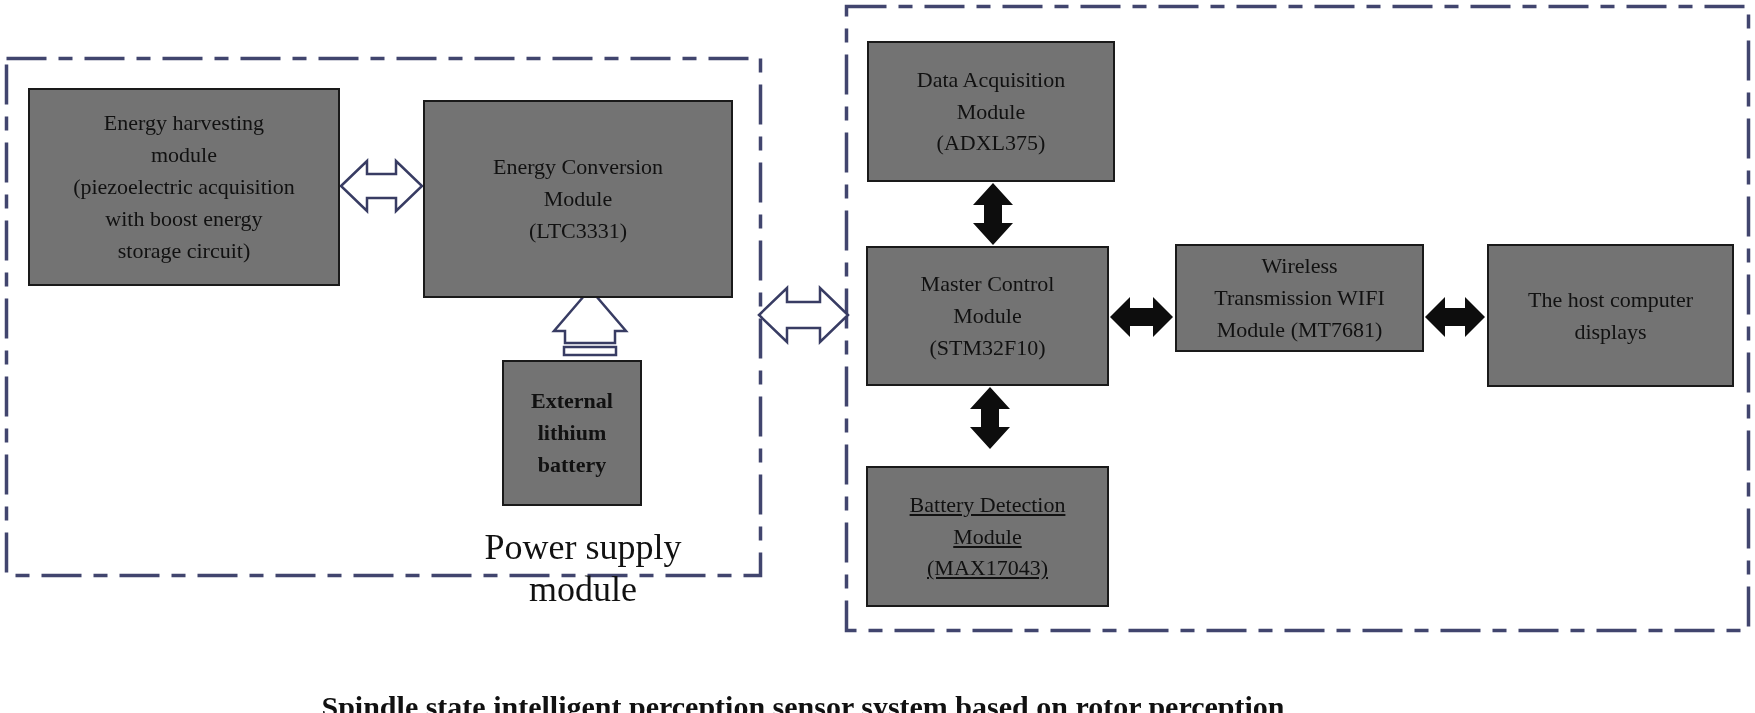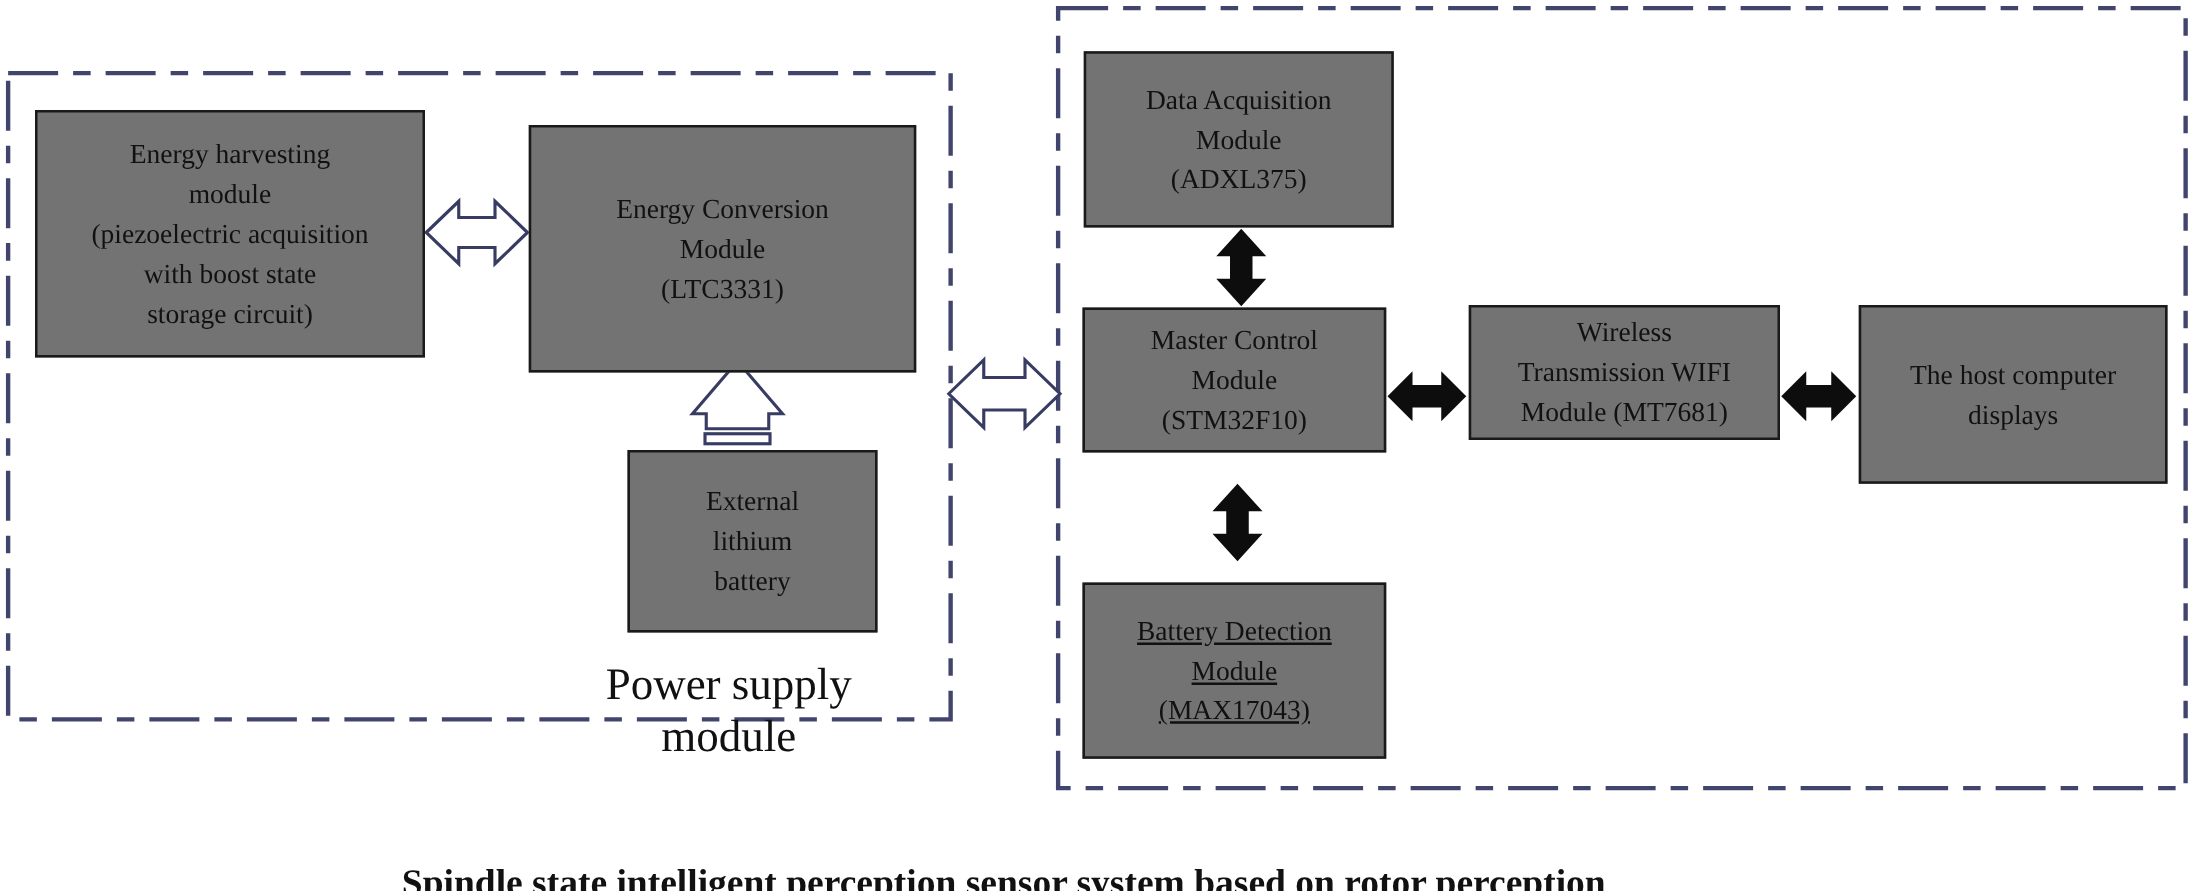--- a/index.html
+++ b/index.html
@@ -64,45 +64,45 @@
 
     <polygon points="1110,317 1130,297 1130,308 1153,308 1153,297 1173,317 1153,337 1153,326 1130,326 1130,337" fill="#0d0d0d"></polygon>
 
     <polygon points="1425,317 1445,297 1445,308 1465,308 1465,297 1485,317 1465,337 1465,326 1445,326 1445,337" fill="#0d0d0d"></polygon>
   </svg>
 
   <div class="box" style="left:28px;top:88px;width:312px;height:198px;">
     <span class="box-label">Energy harvesting
 module
 (piezoelectric acquisition
-with boost state
+with boost energy
 storage circuit)</span>
   </div>
 
   <div class="box" style="left:423px;top:89px;width:310px;height:198px;margin-top:11px;">
     <span class="box-label">Energy Conversion
 Module
 (LTC3331)</span>
   </div>
 
-  <div class="box" style="left:502px;top:360px;width:200px;height:146px;">
+  <div class="box" style="left:502px;top:360px;width:140px;height:146px;font-weight:bold;">
     <span class="box-label">External
 lithium
 battery</span>
   </div>
 
   <div class="frame-label" style="left:433px;top:526px;width:300px;">Power supply module</div>
 
   <div class="box" style="left:867px;top:41px;width:248px;height:141px;">
     <span class="box-label">Data Acquisition
 Module
 (ADXL375)</span>
   </div>
 
-  <div class="box" style="left:866px;top:246px;width:243px;height:116px;">
+  <div class="box" style="left:866px;top:246px;width:243px;height:140px;">
     <span class="box-label">Master Control
 Module
 (STM32F10)</span>
   </div>
 
   <div class="box" style="left:1175px;top:244px;width:249px;height:108px;">
     <span class="box-label">Wireless
 Transmission WIFI
 Module (MT7681)</span>
   </div>

